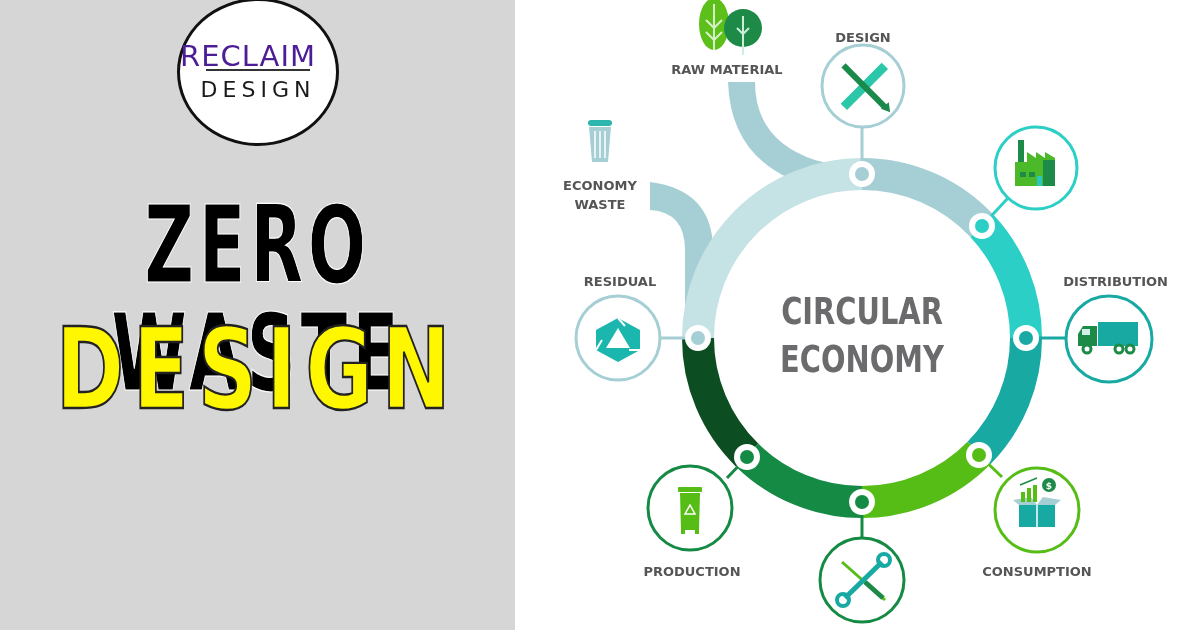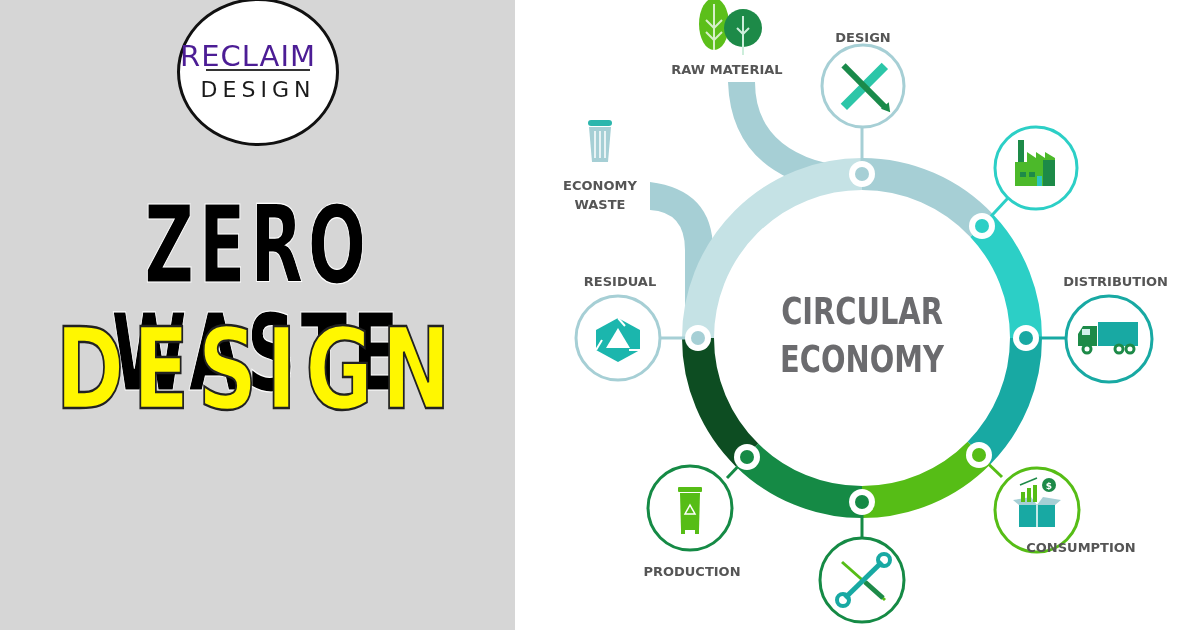--- a/index.html
+++ b/index.html
@@ -163,21 +163,21 @@
     </g>
   </svg>
 
   <div class="label" style="left:152px; top:60px; width:120px;text-align:center;">RAW MATERIAL</div>
   <div class="label" style="left:40px; top:176px; width:90px;">
     <div>ECONOMY</div>
     <div>WASTE</div>
   </div>
   <div class="label" style="left:308px; top:28px; width:80px;">DESIGN</div>
   <div class="label" style="left:533px; top:272px; width:120px;text-align:right;">DISTRIBUTION</div>
-  <div class="label" style="left:460px; top:538px; width:124px;margin-left:44px;">CONSUMPTION</div>
+  <div class="label" style="left:460px; top:562px; width:124px;">CONSUMPTION</div>
   <div class="label" style="left:122px; top:562px; width:110px;">PRODUCTION</div>
   <div class="label" style="left:55px; top:272px; width:100px;">RESIDUAL</div>
 
   <div class="center-text">
     <div>CIRCULAR</div>
     <div>ECONOMY</div>
   </div>
 </div>
 
 </body></html>

